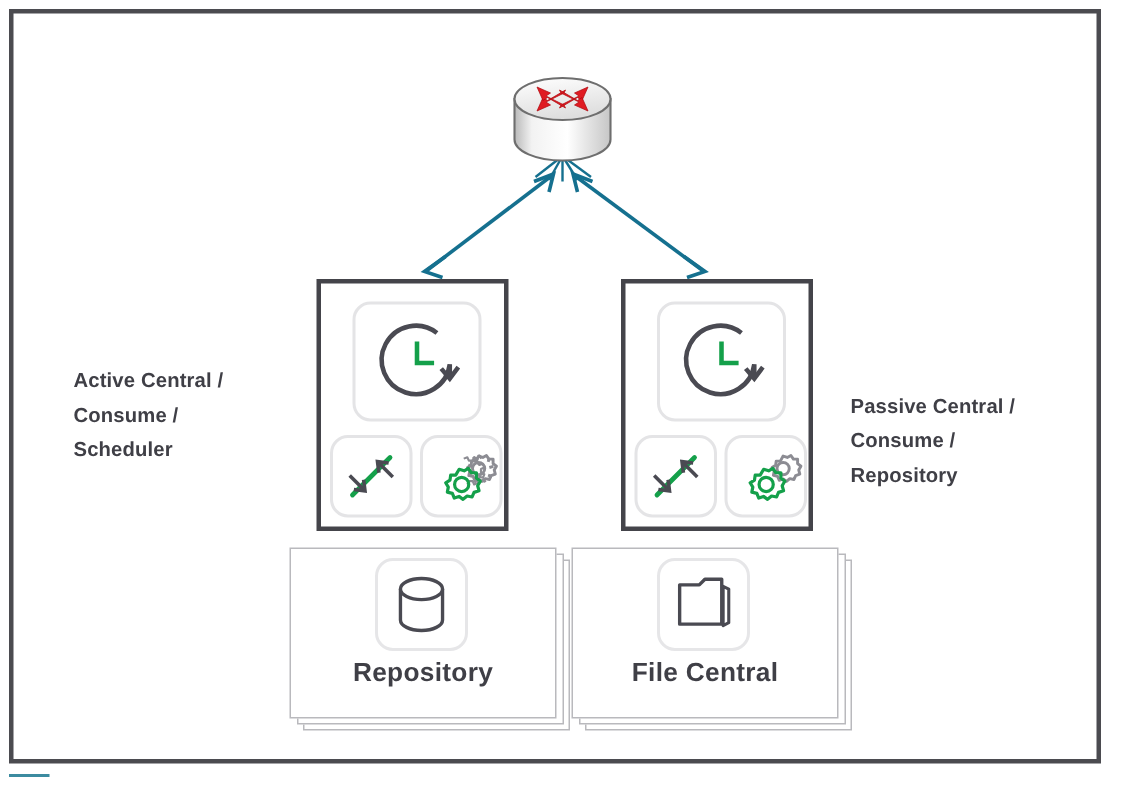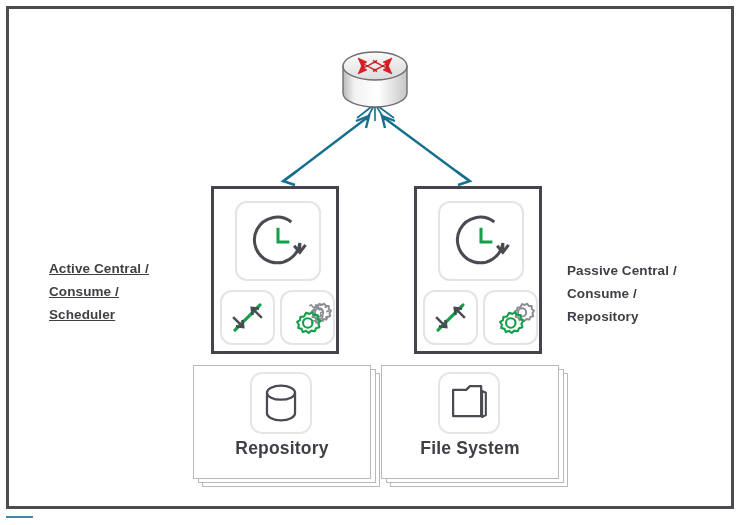--- a/index.html
+++ b/index.html
@@ -71,21 +71,21 @@
   
   .side-label {
     position: absolute;
     font-size: 13.5px;
     font-weight: bold;
     line-height: 1.72;
     color: #3f3f46;
     letter-spacing: 0.1px;
     white-space: pre-line;
   }
-  #label-active  { left: 49px;  top: 257px; width: 160px; text-decoration: underline; }
+  #label-active  { left: 49px;  top: 242px; width: 160px; }
   #label-passive { left: 567px; top: 259px; width: 170px; }
 
   
   .stack {
     position: absolute;
     width: 187px;
     height: 122px;
   }
   #stack-repository { left: 193px; top: 365px; }
   #stack-filesystem { left: 381px; top: 365px; }
@@ -307,16 +307,16 @@
     <div class="stack-sheet sheet-mid"></div>
     <div class="stack-sheet sheet-front"></div>
 
     <div class="stack-icon">
       <svg viewBox="0 0 62 62" xmlns="http://www.w3.org/2000/svg">
         <path d="M45,18 L49,20 L49,44 L45,46 Z" fill="#ffffff" stroke="#4a4a52" stroke-width="2.2" stroke-linejoin="round"></path>
         <path d="M14,45 L14,17 L28,17 L32,13 L44,13 L44,45 Z" fill="#ffffff" stroke="#4a4a52" stroke-width="2.4" stroke-linejoin="round"></path>
       </svg>
     </div>
 
-    <div class="stack-label">File System</div>
+    <div class="stack-label">File Central</div>
   </div>
 
 </div>
 
 </body></html>

